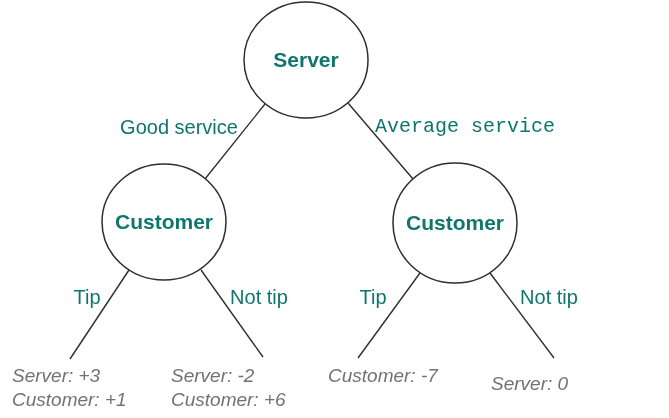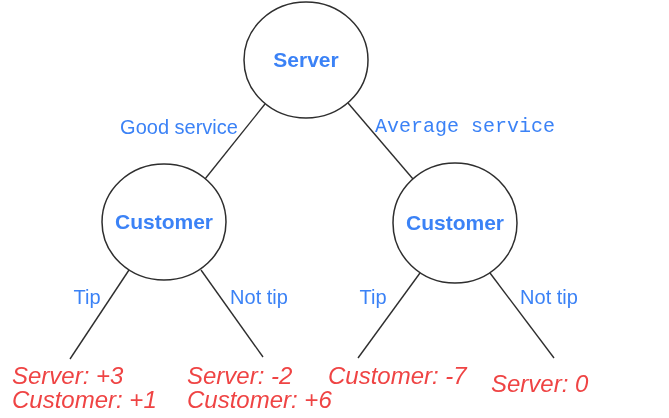--- a/index.html
+++ b/index.html
@@ -20,33 +20,33 @@
     position: absolute;
     left: 0;
     top: 0;
   }
   .label {
     position: absolute;
     transform: translate(-50%, -50%);
     white-space: nowrap;
     font-size: 20px;
     line-height: 1.1;
-    color: #3b82f6;
+    color: #0f766e;
   }
   .node-label {
     font-weight: bold;
     font-size: 21px;
   }
   .payoff {
     position: absolute;
     font-style: italic;
-    font-size: 24px;
+    font-size: 19px;
     line-height: 24px;
     white-space: nowrap;
-    color: #ef4444;
+    color: #737373;
   }
 </style>
 </head>
 <body>
 
 <div class="stage">
 
   <svg width="669" height="418" viewBox="0 0 669 418">
 
     <line x1="265" y1="104" x2="205" y2="179" stroke-width="1.4" stroke="#2e2e2e"></line>
@@ -70,21 +70,21 @@
 
   <div class="label" style="left:87px; top:297px;">Tip</div>
   <div class="label" style="left:259px; top:297px;">Not tip</div>
   <div class="label" style="left:373px; top:297px;">Tip</div>
   <div class="label" style="left:549px; top:297px;">Not tip</div>
 
   <div class="payoff" style="left:12px; top:364px;">
     <div>Server: +3</div>
     <div>Customer: +1</div>
   </div>
-  <div class="payoff" style="left:187px; top:364px;">
+  <div class="payoff" style="left:171px; top:364px;">
     <div>Server: -2</div>
     <div>Customer: +6</div>
   </div>
   <div class="payoff" style="left:328px; top:364px;">
     <div>Customer: -7</div>
   </div>
   <div class="payoff" style="left:491px; top:364px;margin-top:8px;">
     <div>Server: 0</div>
   </div>
 

